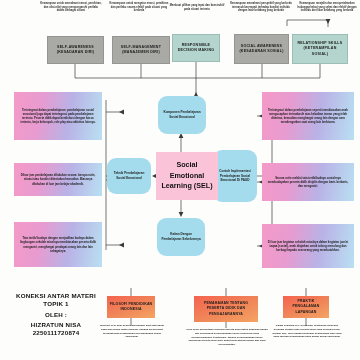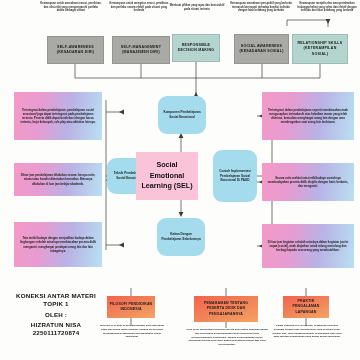--- a/index.html
+++ b/index.html
@@ -200,21 +200,21 @@
   <div class="comp" style="left:292px;top:34px;width:56px;height:30px;background:#b4d5cd;">RELATIONSHIP SKILLS (KETERAMPILAN SOSIAL)</div>
 
   <div class="loz" style="left:158px;top:96px;width:48px;height:38px;">Komponen Pembelajaran Sosial Emosional</div>
 
   <div class="loz" style="left:107px;top:158px;width:44px;height:36px;">Teknik Pembelajaran Sosial Emosional</div>
 
   <div class="loz" style="left:213px;top:150px;width:44px;height:52px;">Contoh Implementasi Pembelajaran Sosial Emosional Di PAUD</div>
 
   <div class="loz" style="left:157px;top:218px;width:48px;height:38px;">Kaitan Dengan Pembelajaran Sebelumnya</div>
 
-  <div class="core" style="left:136px;top:152px;width:62px;height:48px;">Social Emotional Learning (SEL)</div>
+  <div class="core" style="left:156px;top:152px;width:62px;height:48px;">Social Emotional Learning (SEL)</div>
 
   <div class="grad" style="left:14px;top:92px;width:88px;height:48px;">Terintegrasi dalam pembelajaran: pembelajaran sosial emosional juga dapat terintegrasi pada pembelajaran tertentu. Peserta didik dapat berdiskusi dengan kasus tertentu, kerja kelompok, role play atau aktivitas lainnya.</div>
   <div class="grad" style="left:14px;top:163px;width:88px;height:33px;">Diluar jam pembelajaran dilakukan secara: berupa rutin, situasi atau kondisi ditentukan kemudian. Biasanya dilakukan di luar jam belajar akademik.</div>
   <div class="grad" style="left:14px;top:222px;width:88px;height:45px;">Tata tertib/ budaya dengan menjadikan budaya dalam lingkungan sekolah misalnya membiasakan peserta didik mengantri, menghargai pendapat orang lain dan lain sebagainya.</div>
 
   <div class="grad" style="left:262px;top:92px;width:92px;height:48px;">Terintegrasi dalam pembelajaran seperti membiasakan anak mengucapkan terimakasih atas kebaikan teman yang telah diterima, kemudian menghargai orang lain dengan cara mendengarkan saat orang lain berbicara.</div>
   <div class="grad" style="left:262px;top:163px;width:92px;height:38px;">Secara rutin melalui tata tertib/budaya contohnya membudayakan peserta didik disiplin dengan baris berbaris, dan mengantri.</div>
   <div class="grad" style="left:262px;top:224px;width:92px;height:44px;">Di luar jam kegiatan sekolah misalnya dalam kegiatan jum'at taqwa (sosial), anak diajarkan untuk tolong menolong dan berbagi kepada seseorang yang membutuhkan.</div>
 
   <div class="ftitle" style="left:4px;top:292px;width:104px;">

